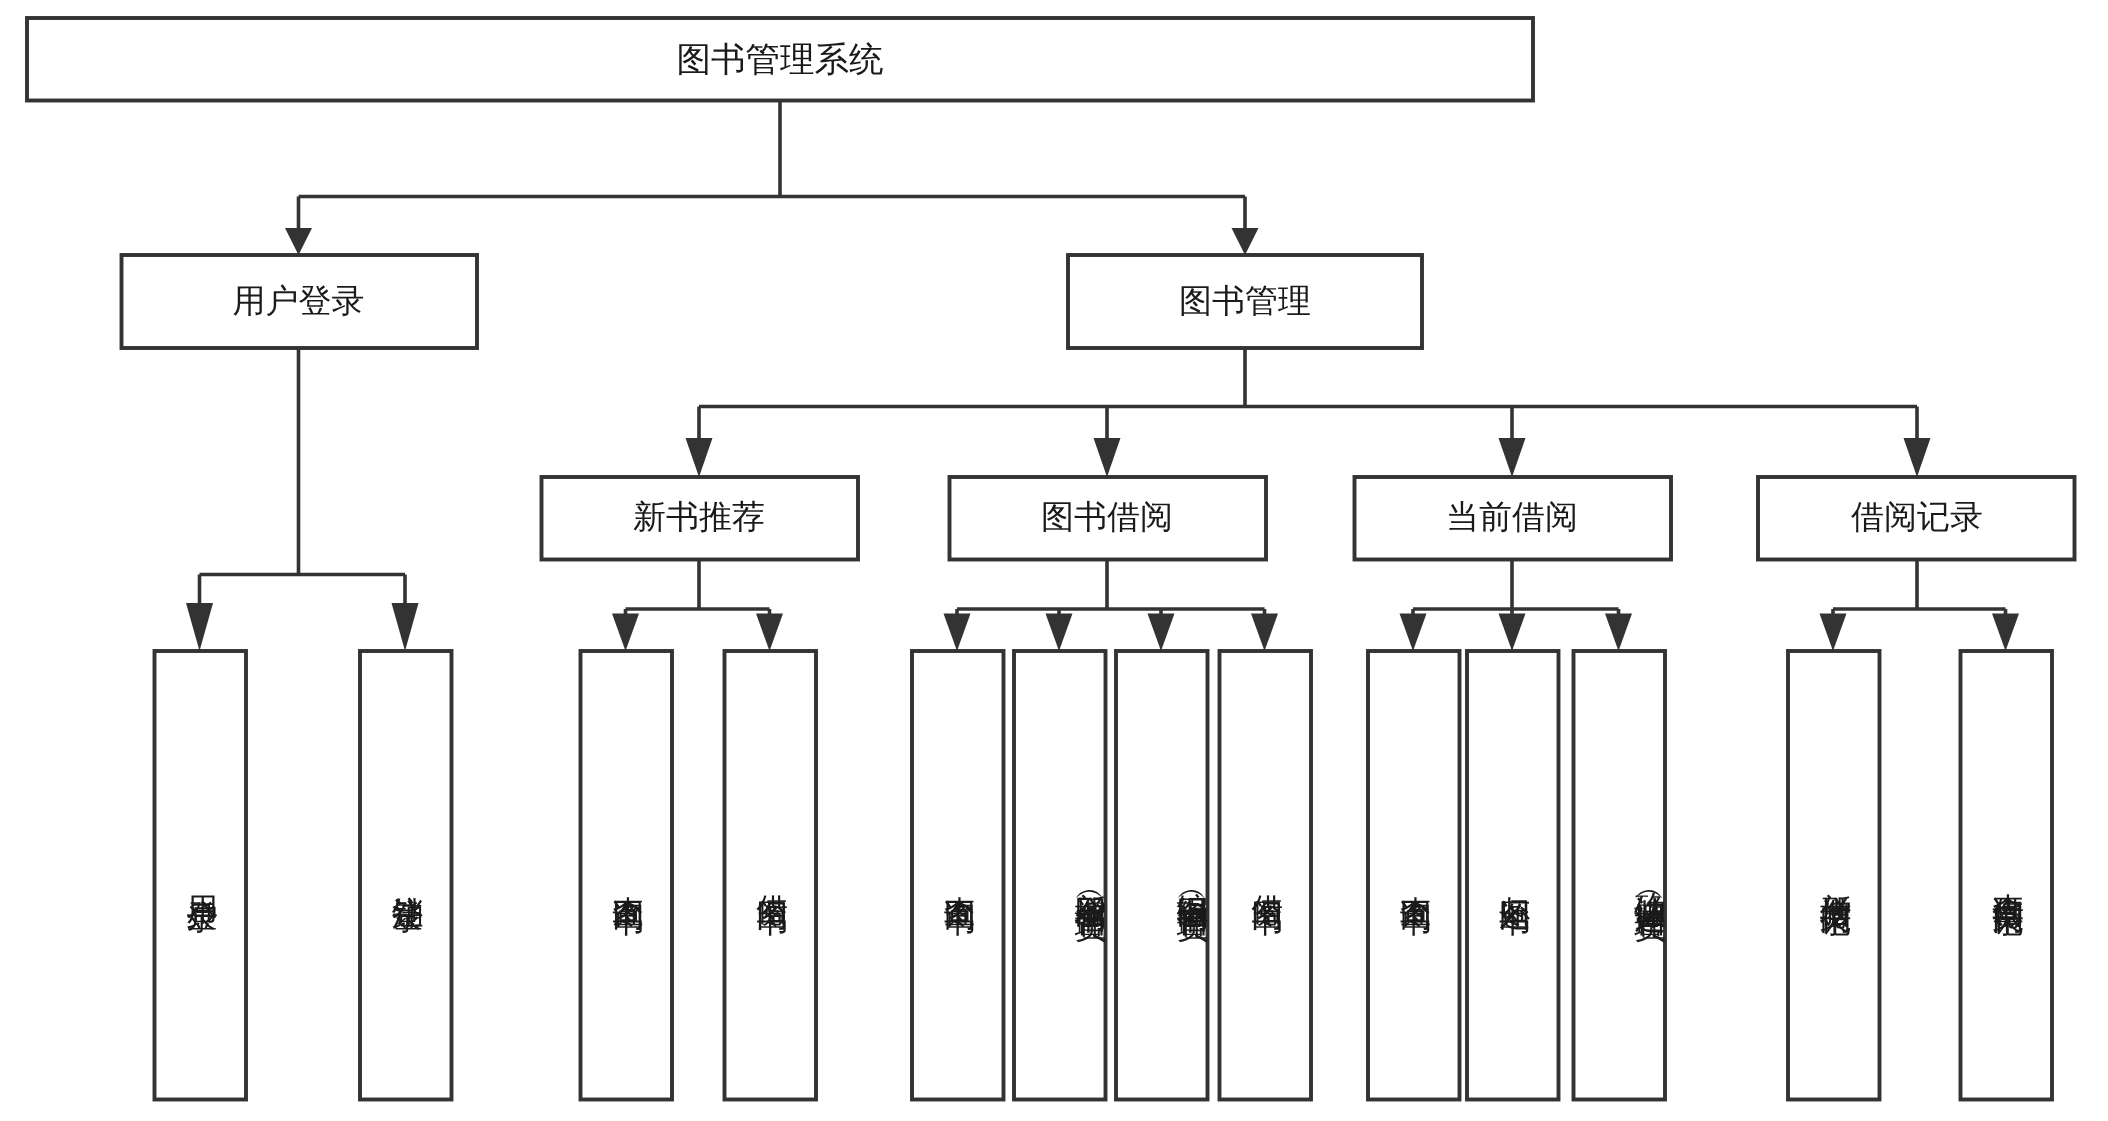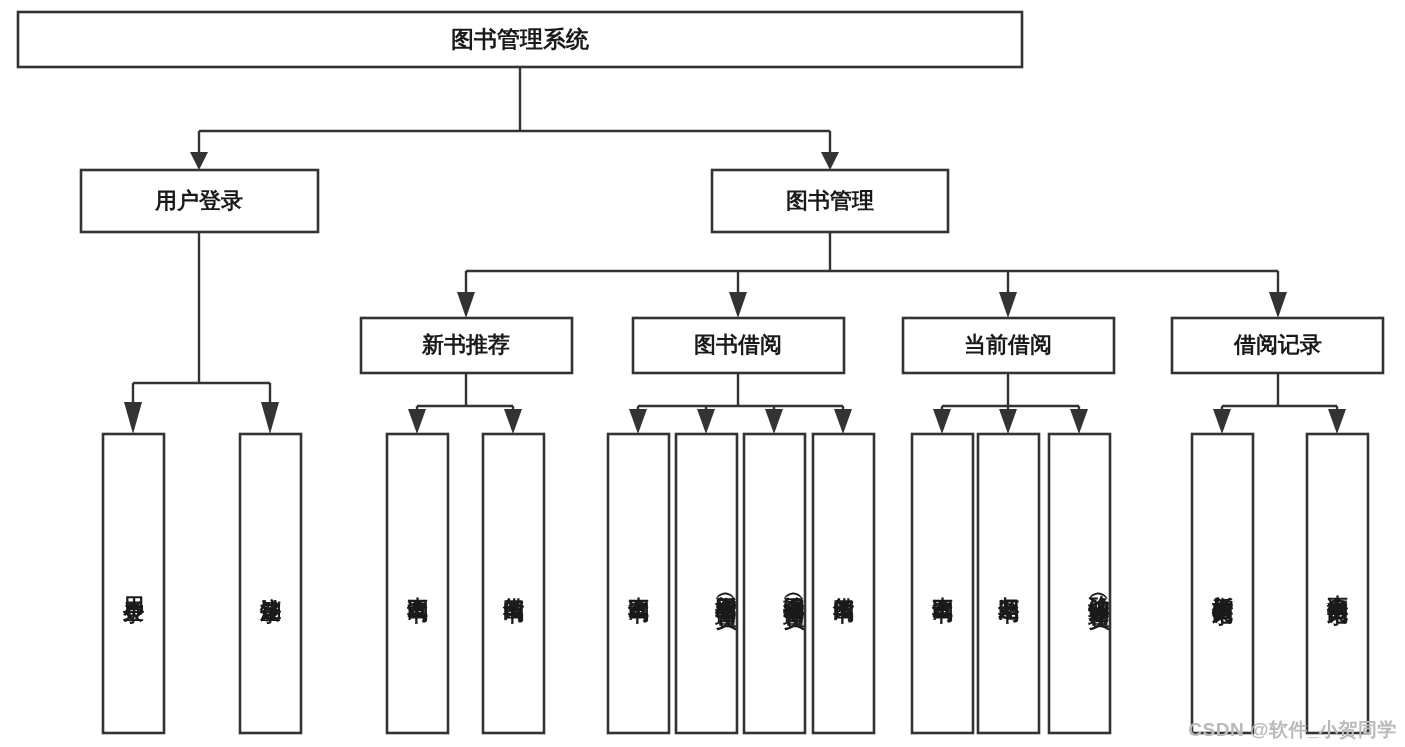--- a/index.html
+++ b/index.html
@@ -10,21 +10,20 @@
   }
   body {
     font-family: "Liberation Sans", "DejaVu Sans", sans-serif;
   }
   #diagram-root {
     position: relative;
     width: 1405px;
     height: 747px;
     background: #ffffff;
     overflow: hidden;
-    font-weight: bold;
   }
   svg.diagram-canvas {
     position: absolute;
     left: 0;
     top: 0;
     width: 1405px;
     height: 747px;
     display: block;
   }
   .node-box {
@@ -229,15 +228,14 @@
   <div class="leaf-label" style="left:744px; top:440px; width:61px; height:293px; display:flex; align-items:flex-start; justify-content:center;">编辑图书（管理员）</div>
   <div class="leaf-label" style="left:813px; top:434px; width:61px; height:299px; display:flex; align-items:center; justify-content:center;">借阅图书</div>
 
   <div class="leaf-label" style="left:912px; top:434px; width:61px; height:299px; display:flex; align-items:center; justify-content:center;">查询图书</div>
   <div class="leaf-label" style="left:978px; top:434px; width:61px; height:299px; display:flex; align-items:center; justify-content:center;">归还图书</div>
   <div class="leaf-label" style="left:1049px; top:440px; width:61px; height:293px; display:flex; align-items:flex-start; justify-content:center;">确认归还（管理员）</div>
 
   <div class="leaf-label" style="left:1192px; top:434px; width:61px; height:299px; display:flex; align-items:center; justify-content:center;">新增借阅记录</div>
   <div class="leaf-label" style="left:1307px; top:434px; width:61px; height:299px; display:flex; align-items:center; justify-content:center;">查询借阅记录</div>
 
-  <div class="watermark">CSDN @软件_小贺同学</div>
 
 </div>
 
 </body></html>

